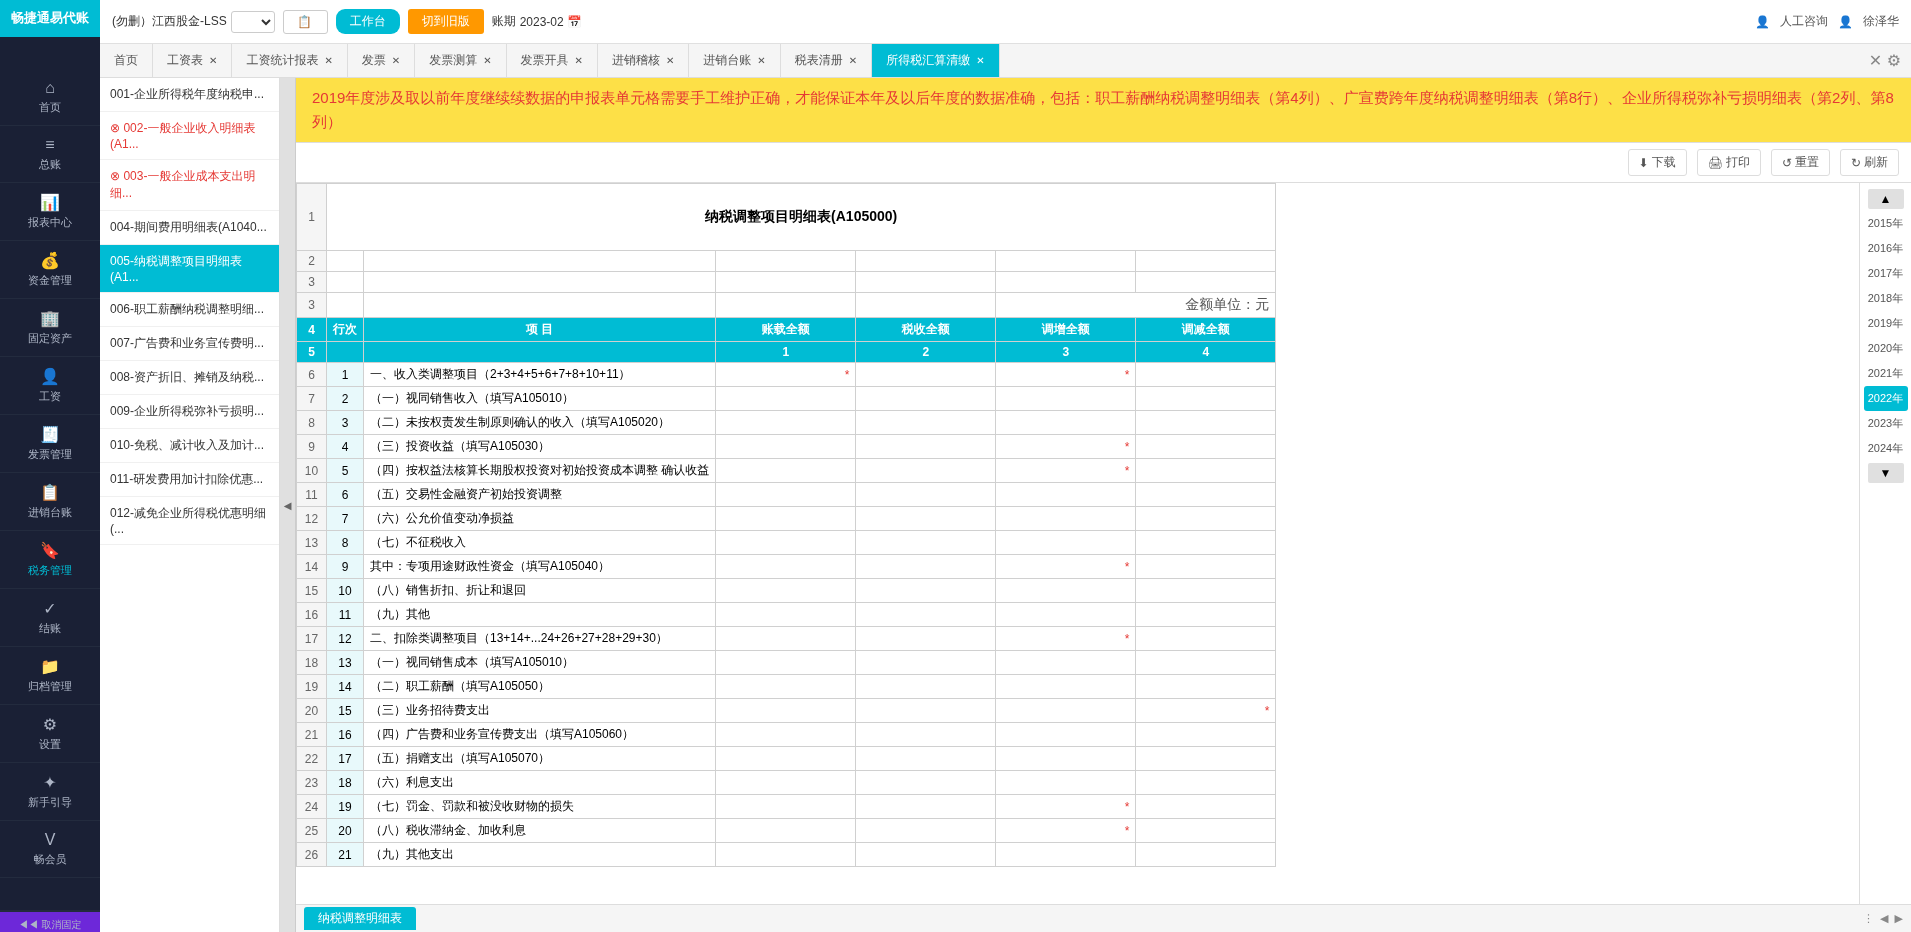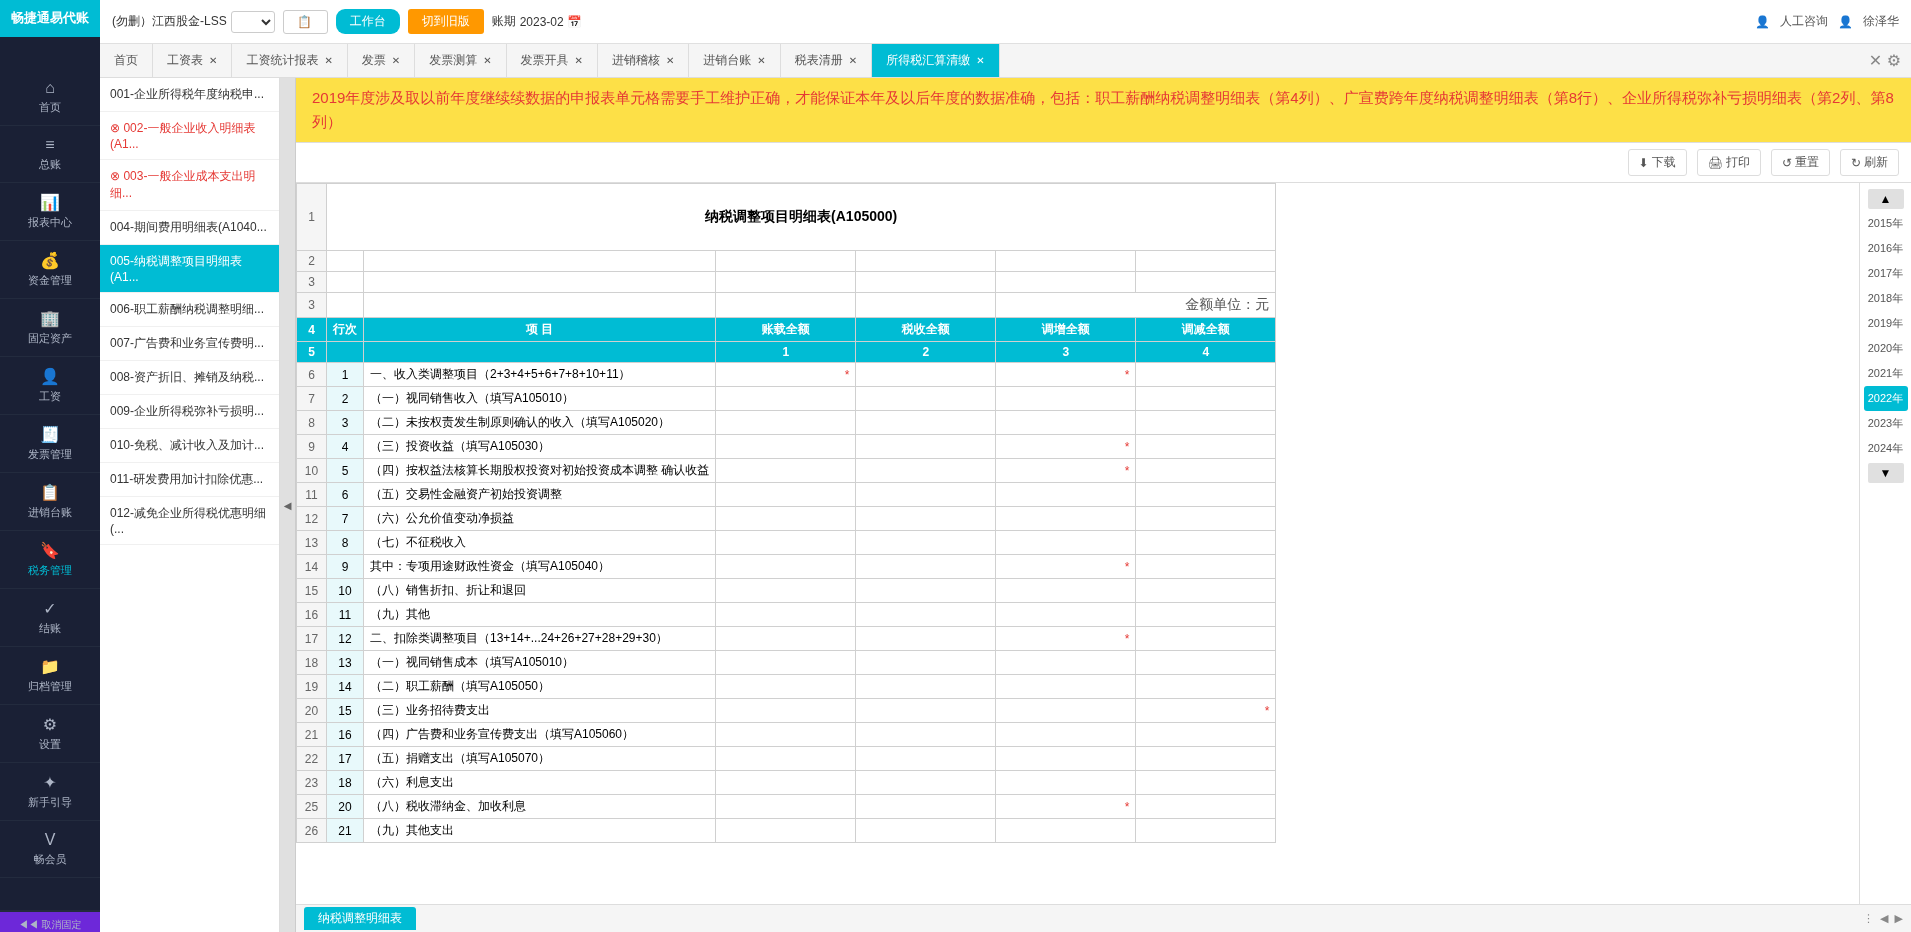--- a/index.html
+++ b/index.html
@@ -467,20 +467,29 @@
                 <tr>
     <td class="row-num">23</td>
     <td class="col-a">18</td>
     <td class="col-b">（六）利息支出</td>
     <td class="data-cell"></td>
     <td class="data-cell"></td>
     <td class="data-cell"></td>
     <td class="data-cell"></td>
   </tr>
                 <tr>
+    <td class="row-num">24</td>
+    <td class="col-a">19</td>
+    <td class="col-b">（七）罚金、罚款和被没收财物的损失</td>
+    <td class="data-cell"></td>
+    <td class="data-cell"></td>
+    <td class="data-cell"><span class="star">*</span></td>
+    <td class="data-cell"></td>
+  </tr>
+                <tr>
     <td class="row-num">25</td>
     <td class="col-a">20</td>
     <td class="col-b">（八）税收滞纳金、加收利息</td>
     <td class="data-cell"></td>
     <td class="data-cell"></td>
     <td class="data-cell"><span class="star">*</span></td>
     <td class="data-cell"></td>
   </tr>
                 <tr>
     <td class="row-num">26</td>

